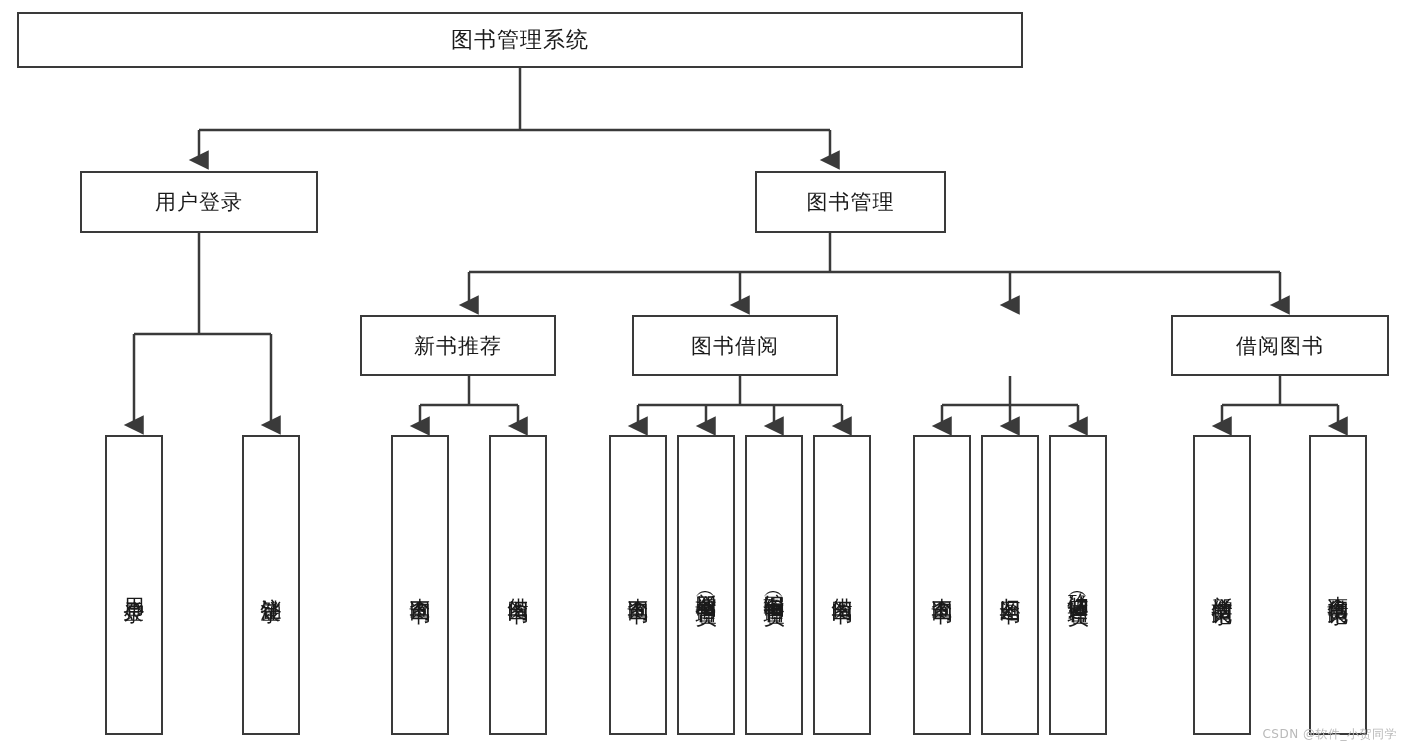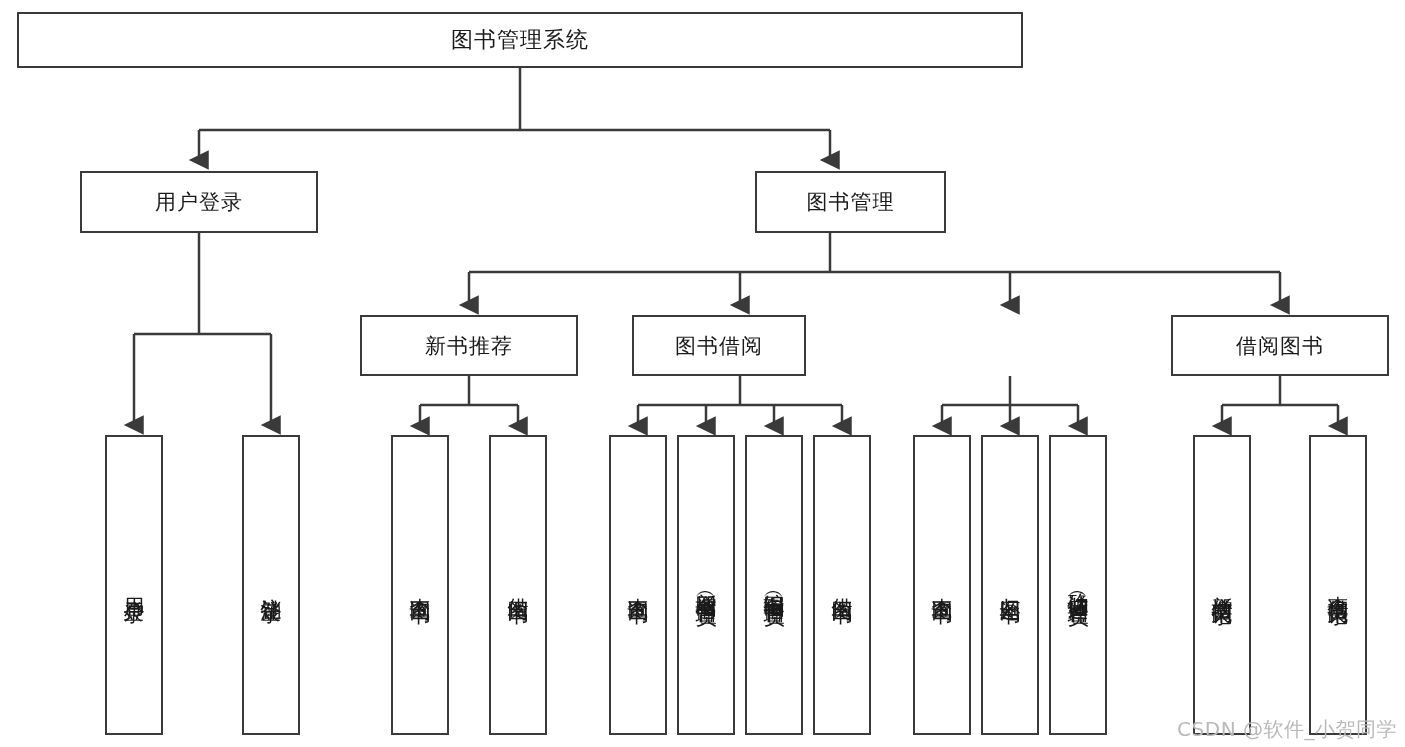--- a/index.html
+++ b/index.html
@@ -56,21 +56,21 @@
   }
   .node-v .vtext {
     writing-mode: vertical-rl;
     text-orientation: upright;
     white-space: nowrap;
   }
   #watermark {
     position: absolute;
     right: 8px;
     bottom: 4px;
-    font-size: 20px;
+    font-size: 12px;
     color: #b9b9b9;
     letter-spacing: 0.5px;
     white-space: nowrap;
     pointer-events: none;
   }
 </style>
 </head>
 <body>
 
 <div id="canvas">
@@ -130,25 +130,25 @@
   </div>
 
   <div class="node node-h" style="left:80px; top:171px; width:238px; height:62px;">
     <span>用户登录</span>
   </div>
 
   <div class="node node-h" style="left:711px; top:171px; width:191px; height:62px;margin-left:44px;">
     <span>图书管理</span>
   </div>
 
-  <div class="node node-h" style="left:360px; top:315px; width:218px; height:61px;">
+  <div class="node node-h" style="left:360px; top:315px; width:196px; height:61px;">
     <span>新书推荐</span>
   </div>
 
-  <div class="node node-h" style="left:632px; top:315px; width:174px; height:61px;align-items:center;">
+  <div class="node node-h" style="left:632px; top:315px; width:206px; height:61px;align-items:center;">
     <span>图书借阅</span>
   </div>
 
 
   <div class="node node-h" style="left:1171px; top:315px; width:218px; height:61px;">
     <span>借阅图书</span>
   </div>
 
   <div class="node node-v" style="left:105px; top:435px; width:58px; height:300px;">
     <span class="vtext">用户登录</span>

